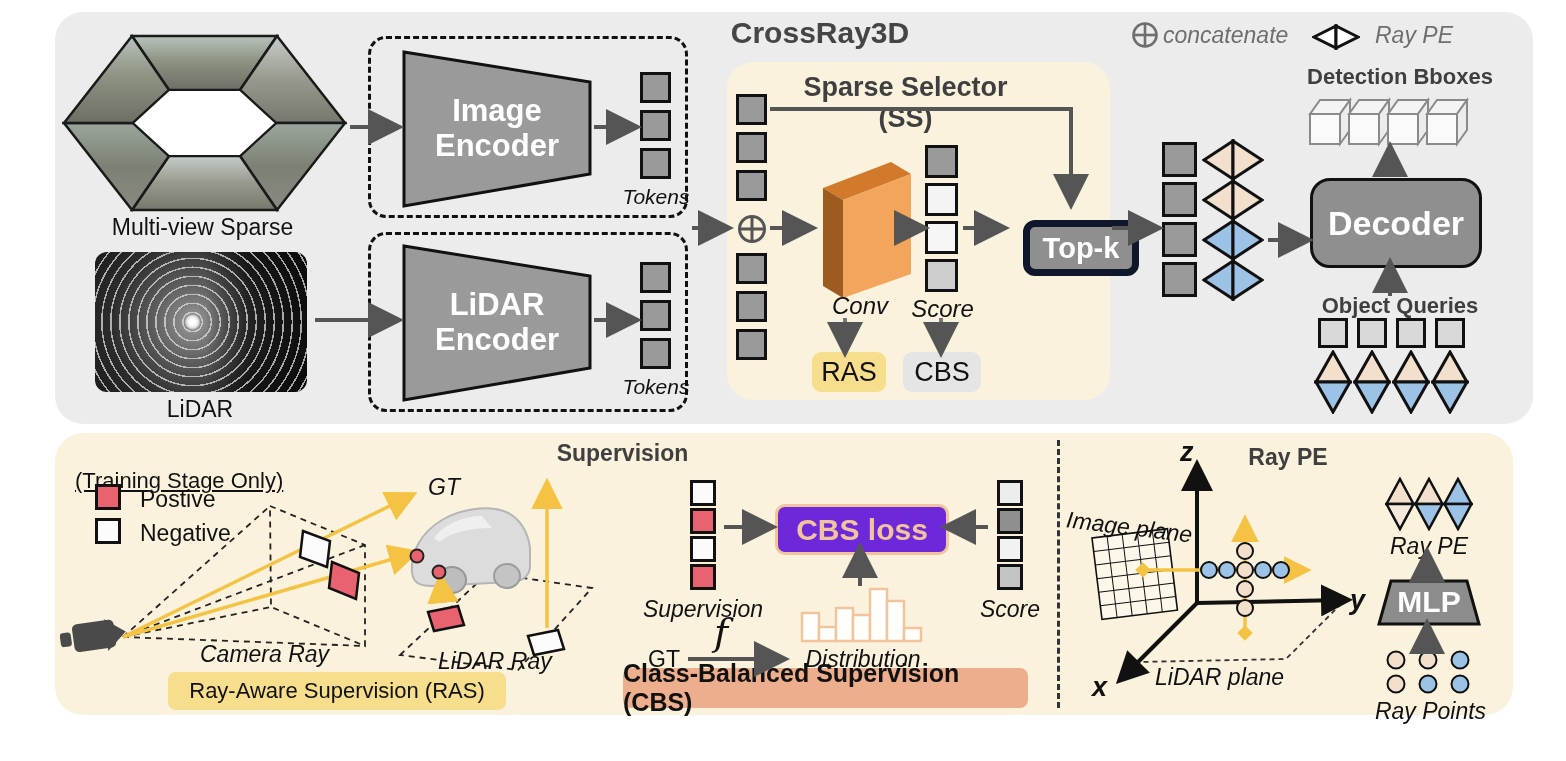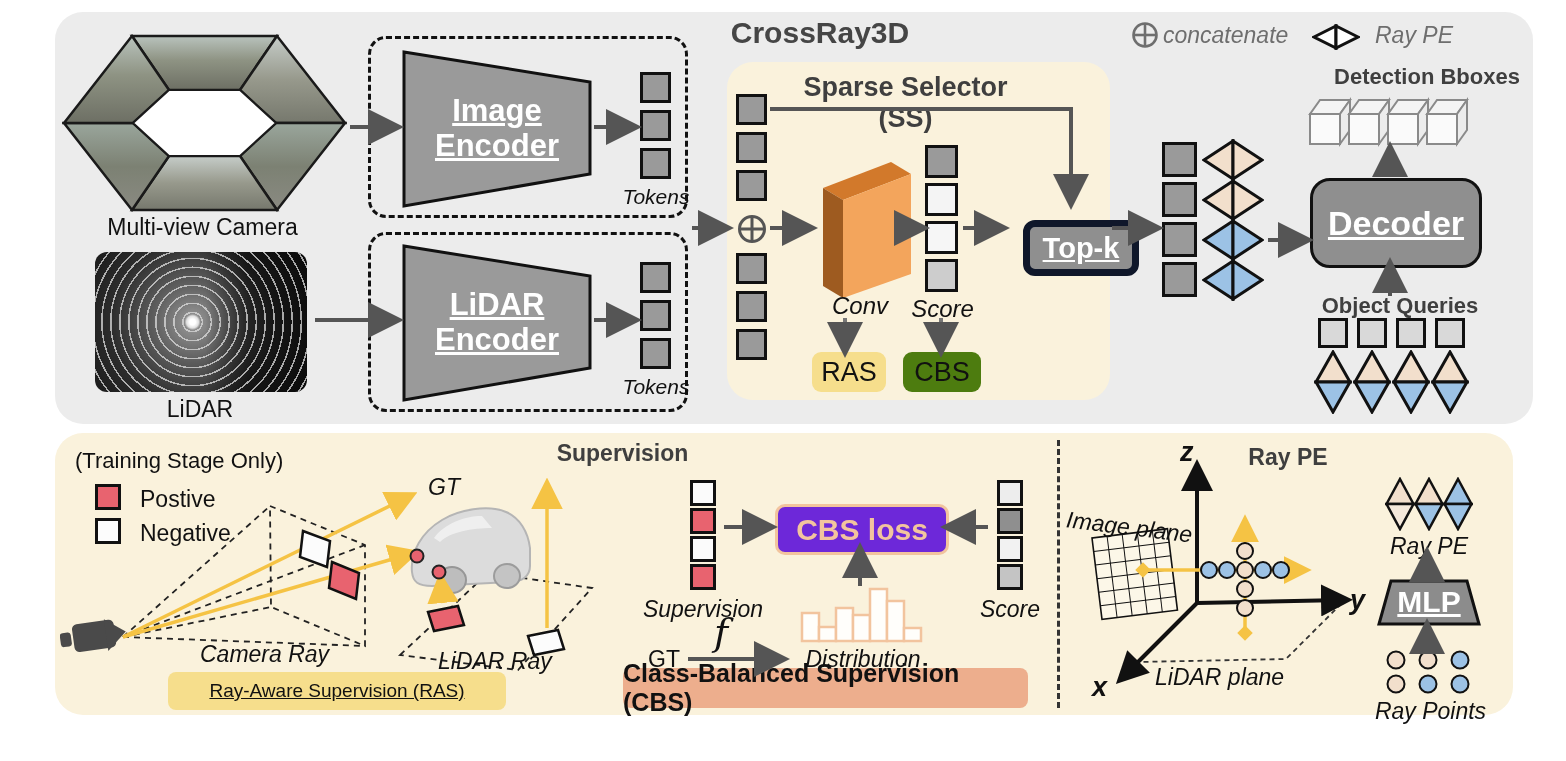--- a/index.html
+++ b/index.html
@@ -11,21 +11,21 @@
   #bottom-panel{left:55px;top:433px;width:1458px;height:282px;background:#FAF2DC;}
   #ss-panel{left:727px;top:62px;width:383px;height:338px;background:#FAF2DC;border-radius:26px;}
   .big-title{font-weight:bold;color:#454545;}
   .sec-title{font-weight:bold;color:#3F3F3F;font-size:23px;}
   .lab{font-size:23px;color:#111;}
   .ital{font-style:italic;}
   .ctr{text-align:center;}
   .sq{position:absolute;box-sizing:border-box;border:3px solid #111;}
   .tok{width:31px;height:31px;background:#9A9A9A;border:3.2px solid #111;}
   .dashbox{position:absolute;border:3.5px dashed #111;border-radius:18px;box-sizing:border-box;}
-  .whitebold{color:#fff;font-weight:bold;text-decoration:underline;}
+  .whitebold{color:#fff;font-weight:bold;}
   .enc-text{display:flex;flex-direction:column;align-items:center;justify-content:center;
             font-size:31px;line-height:1.12;}
   .pill{position:absolute;border-radius:9px;display:flex;align-items:center;justify-content:center;}
   svg{display:block;}
   #dist-bars rect{fill:#FFFEFB;stroke:#F2C49E;stroke-width:2.5;}
   .gray-legend{color:#6E6E6E;font-size:23px;font-style:italic;}
 </style>
 </head>
 <body>
 
@@ -55,21 +55,21 @@
       </linearGradient>
     </defs>
     <polygon points="70,2 215,2 178,56 107,56" fill="url(#ph1)" stroke="#1a1a1a" stroke-width="2.5"></polygon>
     <polygon points="215,2 283,89 214,89 178,56" fill="url(#ph2)" stroke="#1a1a1a" stroke-width="2.5"></polygon>
     <polygon points="283,89 215,176 178,122 214,89" fill="url(#ph3)" stroke="#1a1a1a" stroke-width="2.5"></polygon>
     <polygon points="215,176 70,176 107,122 178,122" fill="url(#ph2)" stroke="#1a1a1a" stroke-width="2.5"></polygon>
     <polygon points="70,176 2,89 71,89 107,122" fill="url(#ph3)" stroke="#1a1a1a" stroke-width="2.5"></polygon>
     <polygon points="2,89 70,2 107,56 71,89" fill="url(#ph1)" stroke="#1a1a1a" stroke-width="2.5"></polygon>
     <polygon points="107,56 178,56 214,89 178,122 107,122 71,89" fill="#ffffff" stroke="#1a1a1a" stroke-width="2"></polygon>
   </svg>
-  <div class="abs lab ctr" style="left:85px;top:214px;width:235px;">Multi-view Camera</div>
+  <div class="abs lab ctr" style="left:85px;top:214px;width:235px;">Multi-view Sparse</div>
 
   <div class="abs" style="left:95px;top:252px;width:212px;height:140px;border-radius:12px;
               background:
                 radial-gradient(circle at 46% 50%, #ffffff 0 3px, #e0e0e0 6px, rgba(0,0,0,0) 8px),
                 repeating-radial-gradient(circle at 46% 50%, rgba(220,220,220,0.75) 0 1.5px, rgba(0,0,0,0) 1.5px 9px),
                 linear-gradient(90deg, rgba(0,0,0,0) 52%, rgba(0,0,0,0.5) 72%),
                 radial-gradient(circle at 46% 50%, #9a9a9a 0%, #5c5c5c 30%, #2d2d2d 60%, #141414 100%);"></div>
   <div class="abs lab ctr" style="left:140px;top:396px;width:120px;">LiDAR</div>
 
   <div class="dashbox" style="left:368px;top:36px;width:320px;height:182px;"></div>
@@ -133,21 +133,21 @@
 
   <div class="sq" style="left:925px;top:145px;width:33px;height:33px;background:#9A9A9A;"></div>
   <div class="sq" style="left:925px;top:183px;width:33px;height:33px;background:#F4F4F4;"></div>
   <div class="sq" style="left:925px;top:221px;width:33px;height:33px;background:#F6F6F6;"></div>
   <div class="sq" style="left:925px;top:259px;width:33px;height:33px;background:#CDCDCD;"></div>
   <div class="abs lab ital ctr" style="left:905px;top:295px;width:75px;font-size:24px;">Score</div>
 
   <div class="pill" style="left:812px;top:352px;width:74px;height:40px;background:#F6DE8C;">
     <span style="font-size:27px;">RAS</span>
   </div>
-  <div class="pill" style="left:903px;top:352px;width:78px;height:40px;background:#4d7c0f;">
+  <div class="pill" style="left:903px;top:352px;width:78px;height:40px;background:#e5e5e5;">
     <span style="font-size:27px;">CBS</span>
   </div>
 
   <div class="pill" style="left:1005px;top:220px;width:102px;height:42px;background:#8F8F8F;border:7px solid #0f172a;border-radius:12px;margin-left:18px;">
     <span class="whitebold" style="font-size:29px;">Top-k</span>
   </div>
 
   <div class="sq" style="left:1162px;top:142px;width:35px;height:35px;background:#9A9A9A;"></div>
   <div class="sq" style="left:1162px;top:182px;width:35px;height:35px;background:#9A9A9A;"></div>
   <div class="sq" style="left:1162px;top:222px;width:35px;height:35px;background:#9A9A9A;"></div>
@@ -162,21 +162,21 @@
   </svg>
   <svg class="abs" style="left:1202px;top:219px;" width="62" height="42" viewBox="0 0 62 42">
     <polygon points="2,21 31,2 31,40" fill="#9CC2E5" stroke="#111" stroke-width="3"></polygon>
     <polygon points="60,21 31,2 31,40" fill="#9CC2E5" stroke="#111" stroke-width="3"></polygon>
   </svg>
   <svg class="abs" style="left:1202px;top:259px;" width="62" height="42" viewBox="0 0 62 42">
     <polygon points="2,21 31,2 31,40" fill="#9CC2E5" stroke="#111" stroke-width="3"></polygon>
     <polygon points="60,21 31,2 31,40" fill="#9CC2E5" stroke="#111" stroke-width="3"></polygon>
   </svg>
 
-  <div class="abs sec-title ctr" style="left:1322px;top:64px;width:210px;font-size:22px;">Detection Bboxes</div>
+  <div class="abs sec-title ctr" style="left:1295px;top:64px;width:210px;font-size:22px;">Detection Bboxes</div>
   <svg class="abs" style="left:1308px;top:90px;" width="190" height="58" viewBox="0 0 190 58">
     <g stroke="#8A8A8A" stroke-width="2">
       <g>
           <polygon points="2,24 12,10 42,10 32,24" fill="#F4F4F4"></polygon>
           <polygon points="32,24 42,10 42,40 32,54" fill="#ECECEC"></polygon>
           <rect x="2" y="24" width="30" height="30" fill="#FAFAFA"></rect>
         </g>
       <g>
           <polygon points="41,24 51,10 81,10 71,24" fill="#F4F4F4"></polygon>
           <polygon points="71,24 81,10 81,40 71,54" fill="#ECECEC"></polygon>
@@ -214,21 +214,21 @@
   </svg>
   <svg class="abs" style="left:1392px;top:350px;" width="38" height="64" viewBox="0 0 38 64">
     <polygon points="19,2 36,32 2,32" fill="#F2DFCC" stroke="#111" stroke-width="3"></polygon>
     <polygon points="2,32 36,32 19,62" fill="#9CC2E5" stroke="#111" stroke-width="3"></polygon>
   </svg>
   <svg class="abs" style="left:1431px;top:350px;" width="38" height="64" viewBox="0 0 38 64">
     <polygon points="19,2 36,32 2,32" fill="#F2DFCC" stroke="#111" stroke-width="3"></polygon>
     <polygon points="2,32 36,32 19,62" fill="#9CC2E5" stroke="#111" stroke-width="3"></polygon>
   </svg>
 
-  <div class="abs" style="left:75px;top:448px;font-size:22px;">(Training Stage Only)</div>
+  <div class="abs" style="left:75px;top:468px;font-size:22px;text-decoration:underline;">(Training Stage Only)</div>
   <div class="sq" style="left:95px;top:484px;width:26px;height:26px;background:#E8636F;"></div>
   <div class="abs" style="left:140px;top:486px;font-size:23px;">Postive</div>
   <div class="sq" style="left:95px;top:518px;width:26px;height:26px;background:#FCFCFC;"></div>
   <div class="abs" style="left:140px;top:520px;font-size:23px;">Negative</div>
 
   <svg class="abs" style="left:60px;top:440px;" width="545" height="250" viewBox="0 0 545 250">
     <defs>
       <marker id="yArr" markerWidth="9" markerHeight="9" refX="6" refY="4.5" orient="auto">
         <path d="M0,0 L9,4.5 L0,9 Z" fill="#F5C344"></path>
       </marker>
@@ -268,21 +268,21 @@
     <g fill="#4A4A4A" transform="rotate(-8 40 195)">
       <rect x="0" y="188" width="11" height="14" rx="3"></rect>
       <rect x="13" y="181" width="42" height="28" rx="5"></rect>
       <polygon points="66,195 46,180 46,212"></polygon>
     </g>
   </svg>
   <div class="abs lab ital" style="left:428px;top:474px;">GT</div>
   <div class="abs lab ital" style="left:200px;top:641px;">Camera Ray</div>
   <div class="abs lab ital" style="left:438px;top:648px;">LiDAR Ray</div>
   <div class="pill" style="left:168px;top:672px;width:338px;height:38px;background:#F6DE8C;border-radius:8px;">
-    <span style="font-size:19px;text-decoration:underline;">Ray-Aware Supervision (RAS)</span>
+    <span style="font-size:22px;">Ray-Aware Supervision (RAS)</span>
   </div>
 
   <div class="abs sec-title ctr" style="left:535px;top:440px;width:175px;">Supervision</div>
   <div class="sq" style="left:690px;top:480px;width:26px;height:26px;background:#FBFBFB;"></div>
   <div class="sq" style="left:690px;top:508px;width:26px;height:26px;background:#E8636F;"></div>
   <div class="sq" style="left:690px;top:536px;width:26px;height:26px;background:#FBFBFB;"></div>
   <div class="sq" style="left:690px;top:564px;width:26px;height:26px;background:#E8636F;"></div>
   <div class="abs lab ital ctr" style="left:628px;top:596px;width:150px;">Supervision</div>
 
   <div class="pill" style="left:775px;top:504px;width:168px;height:45px;background:#6d28d9;border:3px solid #F2C49E;border-radius:10px;">

